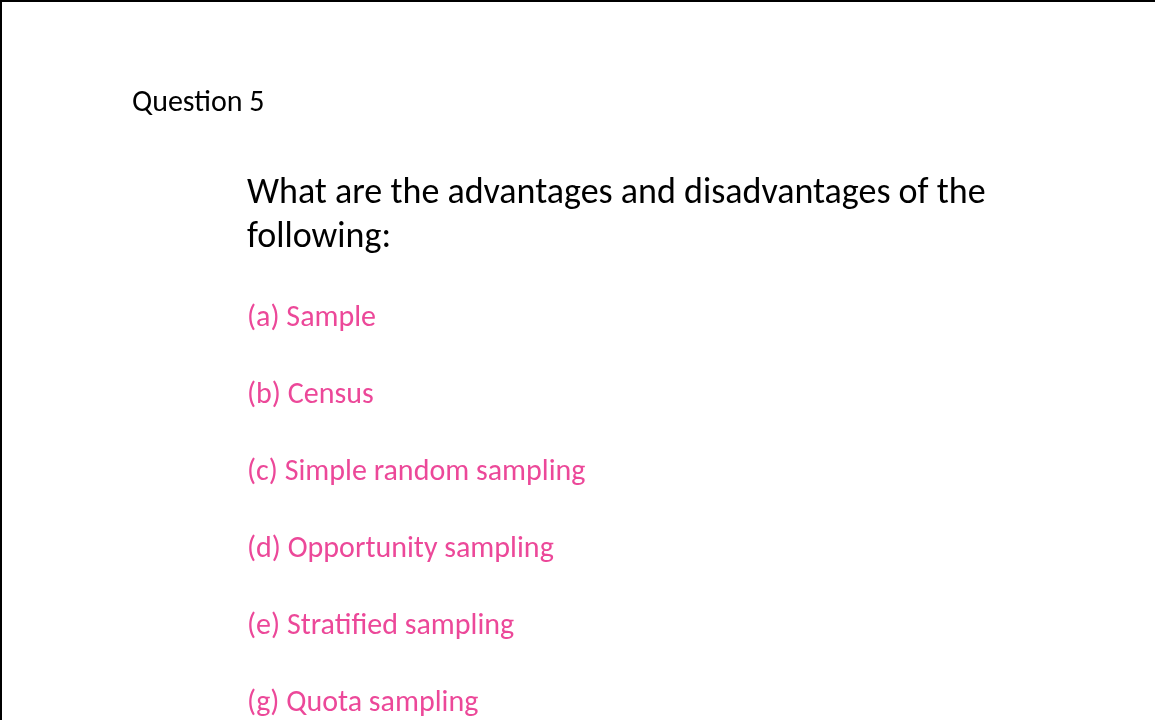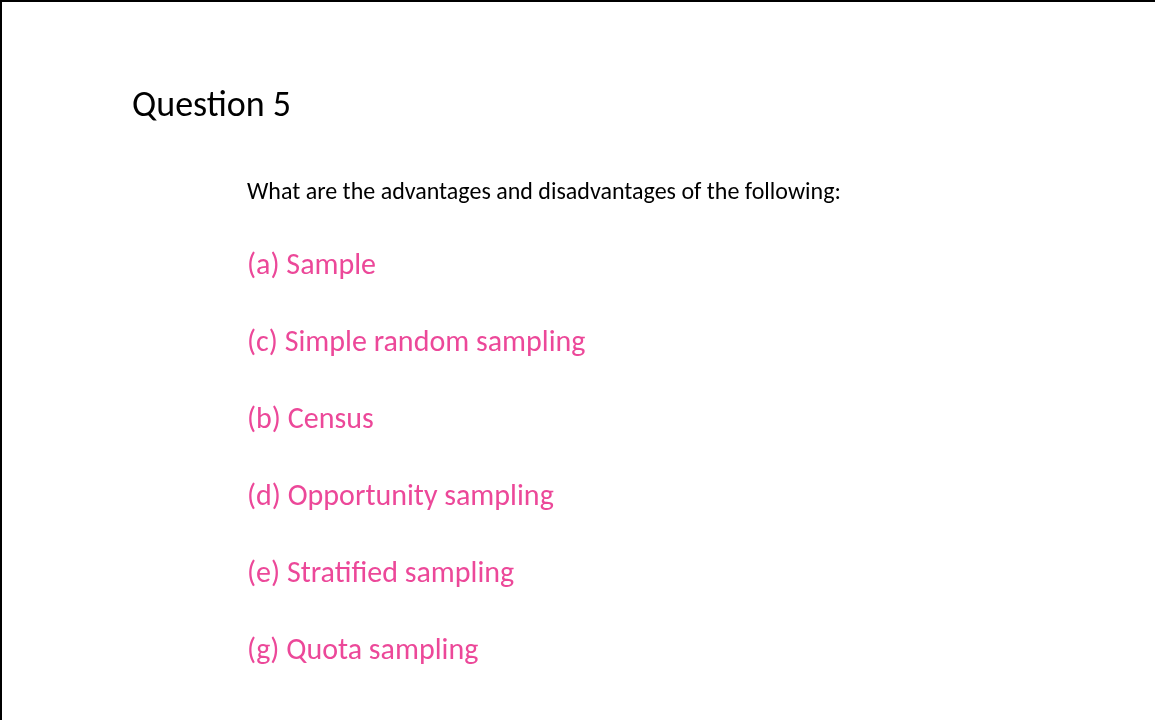--- a/index.html
+++ b/index.html
@@ -13,46 +13,46 @@
       width: 1155px;
       height: 720px;
       position: relative;
       border-top: 2px solid #000;
       border-left: 2px solid #000;
     }
     .page {
       padding: 80px 50px 50px 130px;
     }
     .question-title {
-      font-size: 36px;
+      font-size: 30px;
       font-weight: normal;
       color: #000;
       margin-bottom: 50px;
     }
     .question-body {
       padding-left: 115px;
     }
     .prompt {
-      font-size: 24px;
+      font-size: 36px;
       color: #000;
       margin-bottom: 40px;
     }
     .item {
       font-size: 30px;
       color: #ec4899;
       margin-bottom: 40px;
     }
   </style>
 </head>
 <body>
 
 <div class="page">
   <div class="question-title">Question 5</div>
   <div class="question-body">
     <div class="prompt">What are the advantages and disadvantages of the following:</div>
     <div class="item">(a) Sample</div>
+    <div class="item">(b) Census</div>
     <div class="item">(c) Simple random sampling</div>
-    <div class="item">(b) Census</div>
     <div class="item">(d) Opportunity sampling</div>
     <div class="item">(e) Stratified sampling</div>
     <div class="item">(g) Quota sampling</div>
   </div>
 </div>
 
 </body></html>

